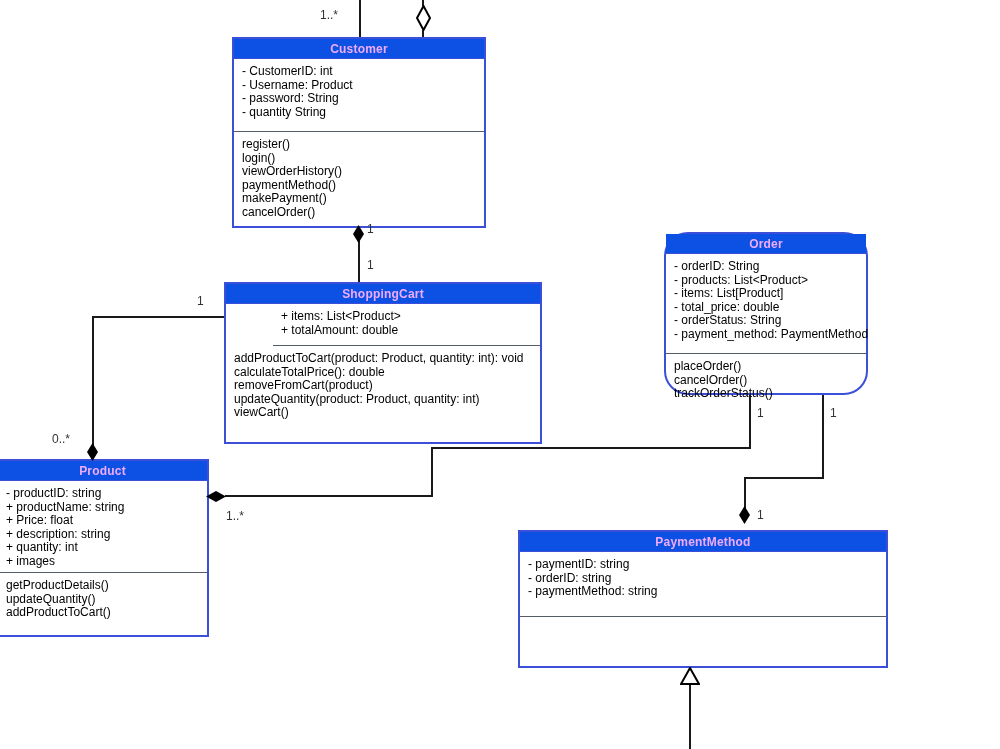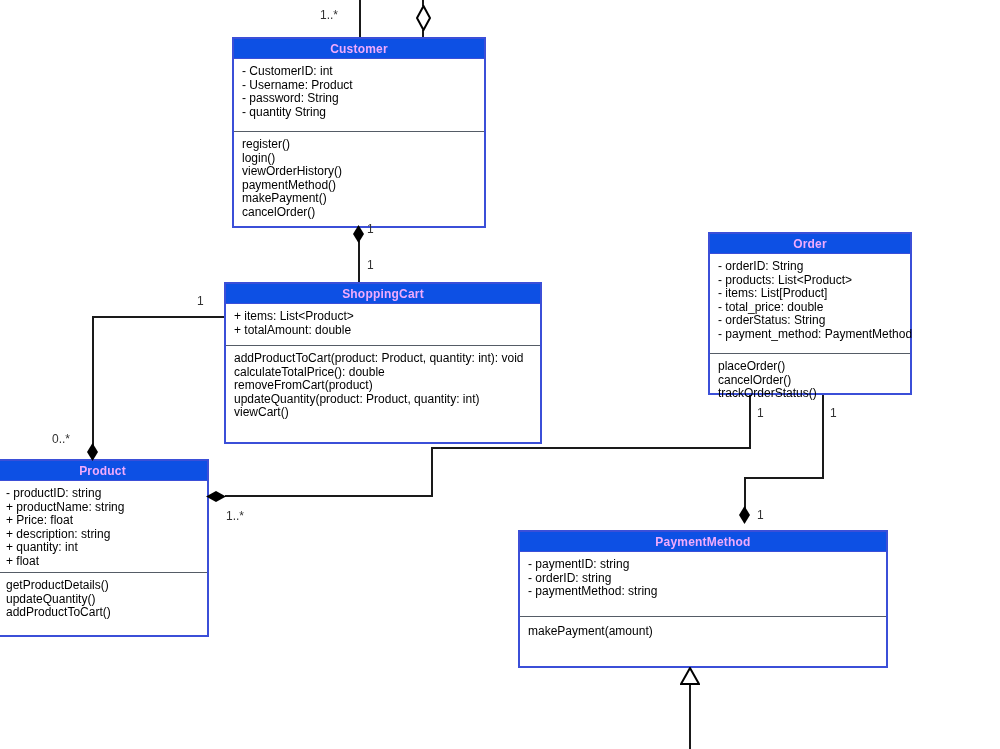--- a/index.html
+++ b/index.html
@@ -133,21 +133,21 @@
     </div>
   </div>
 
   <div class="diamond-filled" style="left:353px; top:225px;"></div>
   <div class="seg-v" style="left:358px; top:241px; height:41px;"></div>
   <div class="mult" style="left:367px; top:222px;">1</div>
   <div class="mult" style="left:367px; top:258px;">1</div>
 
   <div class="uml-class" style="left:224px; top:282px; width:318px; height:162px;">
     <div class="uml-header">ShoppingCart</div>
-    <div class="uml-attrs" style="height:42px;">
+    <div class="uml-attrs" style="height:42px;margin-left:47px;">
       <div class="uml-line">+ items: List&lt;Product&gt;</div>
       <div class="uml-line">+ totalAmount: double</div>
     </div>
     <div class="uml-ops">
       <div class="uml-line">addProductToCart(product: Product, quantity: int): void</div>
       <div class="uml-line">calculateTotalPrice(): double</div>
       <div class="uml-line">removeFromCart(product)</div>
       <div class="uml-line">updateQuantity(product: Product, quantity: int)</div>
       <div class="uml-line">viewCart()</div>
     </div>
@@ -160,30 +160,30 @@
   <div class="mult" style="left:52px; top:432px;">0..*</div>
 
   <div class="uml-class" style="left:-4px; top:459px; width:213px; height:178px;">
     <div class="uml-header">Product</div>
     <div class="uml-attrs" style="height:92px;">
       <div class="uml-line">- productID: string</div>
       <div class="uml-line">+ productName: string</div>
       <div class="uml-line">+ Price: float</div>
       <div class="uml-line">+ description: string</div>
       <div class="uml-line">+ quantity: int</div>
-      <div class="uml-line">+ float</div>
+      <div class="uml-line">+ images</div>
     </div>
     <div class="uml-ops">
       <div class="uml-line">getProductDetails()</div>
       <div class="uml-line">updateQuantity()</div>
       <div class="uml-line">addProductToCart()</div>
     </div>
   </div>
 
-  <div class="uml-class" style="left:708px; top:232px; width:204px; height:163px;">
+  <div class="uml-class" style="left:664px; top:232px; width:204px; height:163px;border-radius:24px;">
     <div class="uml-header">Order</div>
     <div class="uml-attrs" style="height:100px;">
       <div class="uml-line">- orderID: String</div>
       <div class="uml-line">- products: List&lt;Product&gt;</div>
       <div class="uml-line">- items: List[Product]</div>
       <div class="uml-line">- total_price: double</div>
       <div class="uml-line">- orderStatus: String</div>
       <div class="uml-line">- payment_method: PaymentMethod</div>
     </div>
     <div class="uml-ops">
@@ -208,23 +208,20 @@
   <div class="mult" style="left:830px; top:406px;">1</div>
   <div class="mult" style="left:757px; top:508px;">1</div>
 
   <div class="uml-class" style="left:518px; top:530px; width:370px; height:138px;">
     <div class="uml-header">PaymentMethod</div>
     <div class="uml-attrs" style="height:65px;">
       <div class="uml-line">- paymentID: string</div>
       <div class="uml-line">- orderID: string</div>
       <div class="uml-line">- paymentMethod: string</div>
     </div>
-    <div class="uml-ops" style="padding-top:8px;">
-      <div class="uml-line">makePayment(amount)</div>
-    </div>
   </div>
 
   <div class="tri-hollow" style="left:680px; top:667px;">
     <svg width="20" height="18" viewBox="0 0 20 18">
       <polygon points="10,1 19,17 1,17" fill="#ffffff" stroke="#000000" stroke-width="2"></polygon>
     </svg>
   </div>
   <div class="seg-v" style="left:689px; top:683px; height:66px;"></div>
 
 </div>

